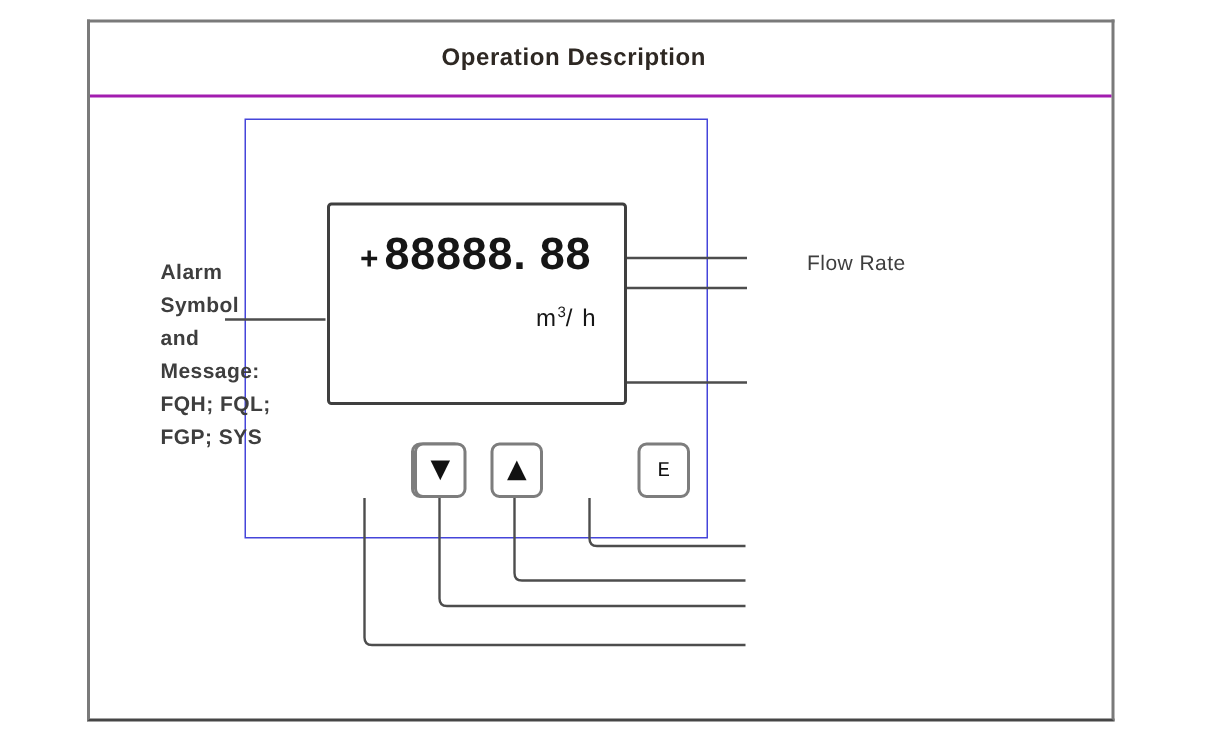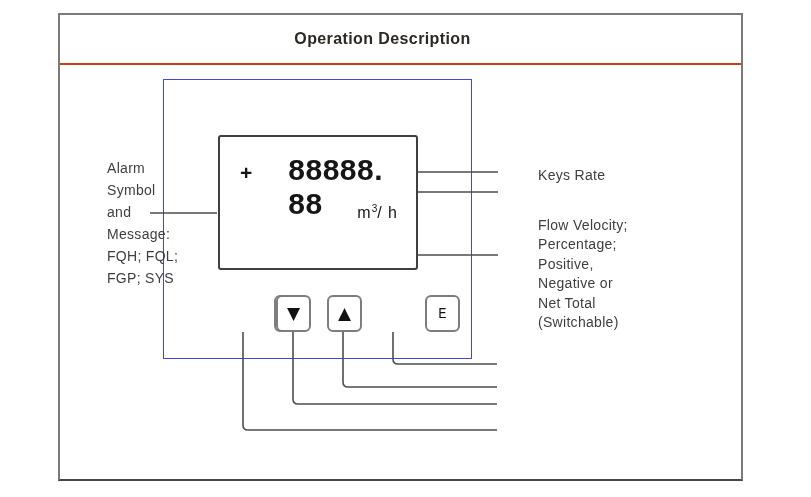--- a/index.html
+++ b/index.html
@@ -1,39 +1,39 @@
 <!DOCTYPE html>
 <html><head>
 <meta charset="utf-8">
 <style>
   html,body{margin:0;padding:0;background:#ffffff;}
   .page{position:relative;width:811px;height:497px;background:#ffffff;overflow:hidden;
         font-family:"Liberation Sans", sans-serif;}
   .frame{position:absolute;left:58px;top:13px;width:685px;height:468px;box-sizing:border-box;
          border:2px solid #7a7a7a;border-bottom-color:#464646;background:#ffffff;}
-  .frame-header{height:48px;border-bottom:2px solid #c2410c;display:flex;align-items:center;justify-content:center;}
+  .frame-header{height:48px;border-bottom:2px solid #a21caf;display:flex;align-items:center;justify-content:center;}
   .figure-title{font-weight:bold;font-size:16px;color:#2e2823;letter-spacing:0.4px;transform:translateX(-18px);}
   .blue-panel{position:absolute;left:163px;top:79px;width:309px;height:280px;box-sizing:border-box;
               border:1.5px solid #4545da;background:transparent;}
   .connectors{position:absolute;left:0;top:0;pointer-events:none;}
   .lcd{position:absolute;left:218px;top:135px;width:200px;height:135px;box-sizing:border-box;
        border:2px solid #3f3f3f;border-radius:3px;background:#ffffff;color:#161616;}
   .lcd-rate{position:absolute;left:20px;top:16px;display:flex;align-items:baseline;}
   .lcd-rate .sign{font-size:21px;font-weight:bold;margin-right:4px;}
-  .lcd-rate .digits{font-size:30px;font-weight:bold;letter-spacing:0.5px;margin-left:32px;}
+  .lcd-rate .digits{font-size:30px;font-weight:bold;letter-spacing:0.5px;}
   .lcd-unit{position:absolute;right:18px;top:66px;font-size:16px;font-weight:normal;letter-spacing:1px;}
   .lcd-total{position:absolute;left:7px;top:107px;font-size:17px;font-weight:bold;letter-spacing:1.1px;white-space:nowrap;}
   .sup{font-size:10px;vertical-align:6px;letter-spacing:0;}
   .sigma{margin-right:2px;}
   .key{position:absolute;top:295px;width:35px;height:37px;box-sizing:border-box;background:#ffffff;
        border:2px solid #7d7d7d;border-radius:6px;display:flex;align-items:center;justify-content:center;color:#111;}
   .key-serif{font-family:Liberation Mono, monospace;font-size:14px;margin-left:48px;}
   .key-glyph{font-family:"DejaVu Sans", sans-serif;font-size:17px;line-height:1;}
   .label{position:absolute;color:#3e3e3e;font-size:14px;white-space:pre-line;letter-spacing:0.3px;}
-  .label-alarm{left:107px;top:157px;line-height:22px;}
+  .label-alarm{left:107px;top:170px;line-height:22px;font-weight:bold;}
   .label-flow-rate{left:538px;top:166px;line-height:19px;}
   .label-flow-rate-unit{left:538px;top:185px;line-height:19px;}
   .label-velocity{left:538px;top:216px;line-height:19.4px;}
   .label-keys{left:532px;top:364px;line-height:20px;}
 </style>
 </head>
 <body>
 
 <div class="page">
 
@@ -78,21 +78,15 @@
   <div class="key key-serif" style="left:377px;">
     <span>E</span>
   </div>
 
   <div class="label label-alarm">Alarm
 Symbol
 and
 Message:
 FQH; FQL;
 FGP; SYS</div>
-  <div class="label label-flow-rate">Keys Rate</div>
-  <div class="label label-velocity">Flow Velocity;
-Percentage;
-Positive,
-Negative or
-Net Total
-(Switchable)</div>
+  <div class="label label-flow-rate">Flow Rate</div>
 
 </div>
 
 </body></html>

